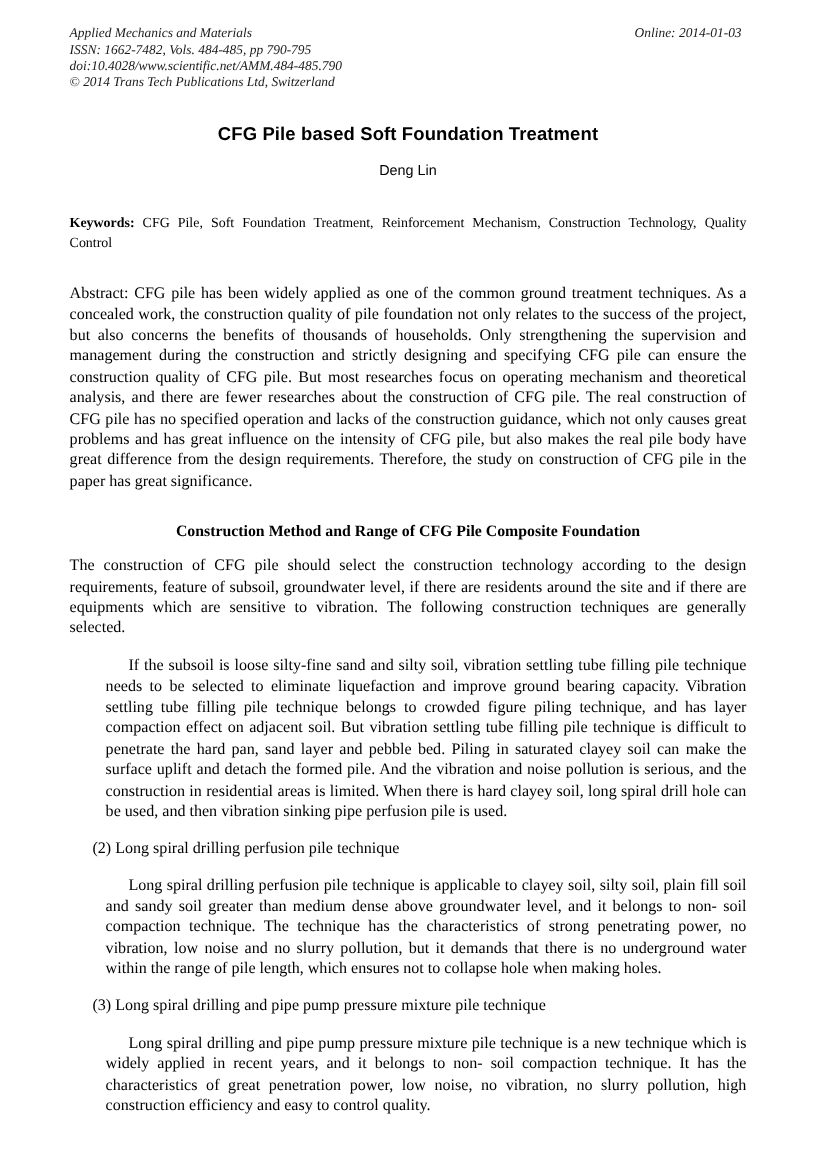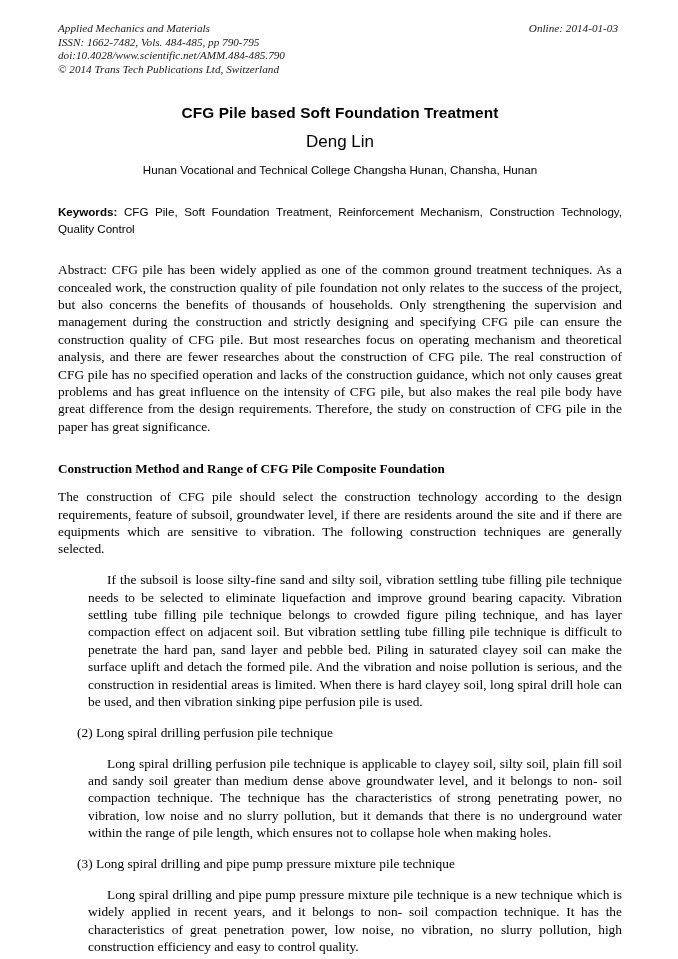--- a/index.html
+++ b/index.html
@@ -53,36 +53,36 @@
     font-family: "Liberation Sans", "DejaVu Sans", sans-serif;
   }
   .doc-title {
     font-size: 15.4px;
     font-weight: bold;
     line-height: 19px;
     letter-spacing: 0.1px;
     margin: 0;
   }
   .doc-author {
-    font-size: 17px;
+    font-size: 12px;
     font-weight: normal;
     line-height: 18px;
     margin: 11px 0 0 0;
   }
   .doc-affiliation {
     font-size: 11.6px;
     font-weight: normal;
     line-height: 15px;
     margin: 11px 0 0 0;
   }
 
   
   .keywords {
     margin-top: 27px;
-    font-family: Liberation Sans, sans-serif;
+    font-family: Liberation Serif, serif;
     font-size: 11.6px;
     line-height: 16.4px;
     text-align: justify;
     text-justify: inter-word;
   }
   .keywords .kw-label {
     font-weight: bold;
   }
 
   
@@ -96,21 +96,21 @@
   .abstract .ab-label {
     font-weight: normal;
   }
 
   
   .section-heading {
     margin-top: 25px;
     font-size: 13.2px;
     font-weight: bold;
     line-height: 17px;
-    text-align: left;
+    text-align: center;
   }
 
   .body-para {
     margin-top: 10px;
     font-size: 13.4px;
     line-height: 17.4px;
     text-align: justify;
     text-justify: inter-word;
   }
   .body-para.indent {
@@ -136,21 +136,20 @@
     <span class="masthead-left">Applied Mechanics and Materials</span>
     <span class="masthead-left">ISSN: 1662-7482, Vols. 484-485, pp 790-795</span>
     <span class="masthead-left">doi:10.4028/www.scientific.net/AMM.484-485.790</span>
     <span class="masthead-left">© 2014 Trans Tech Publications Ltd, Switzerland</span>
     <span class="masthead-right">Online: 2014-01-03</span>
   </div>
 
   <div class="title-block">
     <h1 class="doc-title">CFG Pile based Soft Foundation Treatment</h1>
     <div class="doc-author">Deng Lin</div>
-    <div class="doc-affiliation">Hunan Vocational and Technical College Changsha Hunan, Chansha, Hunan</div>
   </div>
 
   <p class="keywords"><span class="kw-label">Keywords:</span><span>&nbsp;</span><span>CFG Pile, Soft Foundation Treatment, Reinforcement Mechanism, Construction Technology, Quality Control</span></p>
 
   <p class="abstract"><span class="ab-label">Abstract:</span><span>&nbsp;</span><span>CFG pile has been widely applied as one of the common ground treatment techniques. As a concealed work, the construction quality of pile foundation not only relates to the success of the project, but also concerns the benefits of thousands of households. Only strengthening the supervision and management during the construction and strictly designing and specifying CFG pile can ensure the construction quality of CFG pile. But most researches focus on operating mechanism and theoretical analysis, and there are fewer researches about the construction of CFG pile. The real construction of CFG pile has no specified operation and lacks of the construction guidance, which not only causes great problems and has great influence on the intensity of CFG pile, but also makes the real pile body have great difference from the design requirements. Therefore, the study on construction of CFG pile in the paper has great significance.</span></p>
 
   <h2 class="section-heading">Construction Method and Range of CFG Pile Composite Foundation</h2>
 
   <p class="body-para">The construction of CFG pile should select the construction technology according to the design requirements, feature of subsoil, groundwater level, if there are residents around the site and if there are equipments which are sensitive to vibration. The following construction techniques are generally selected.</p>
 

